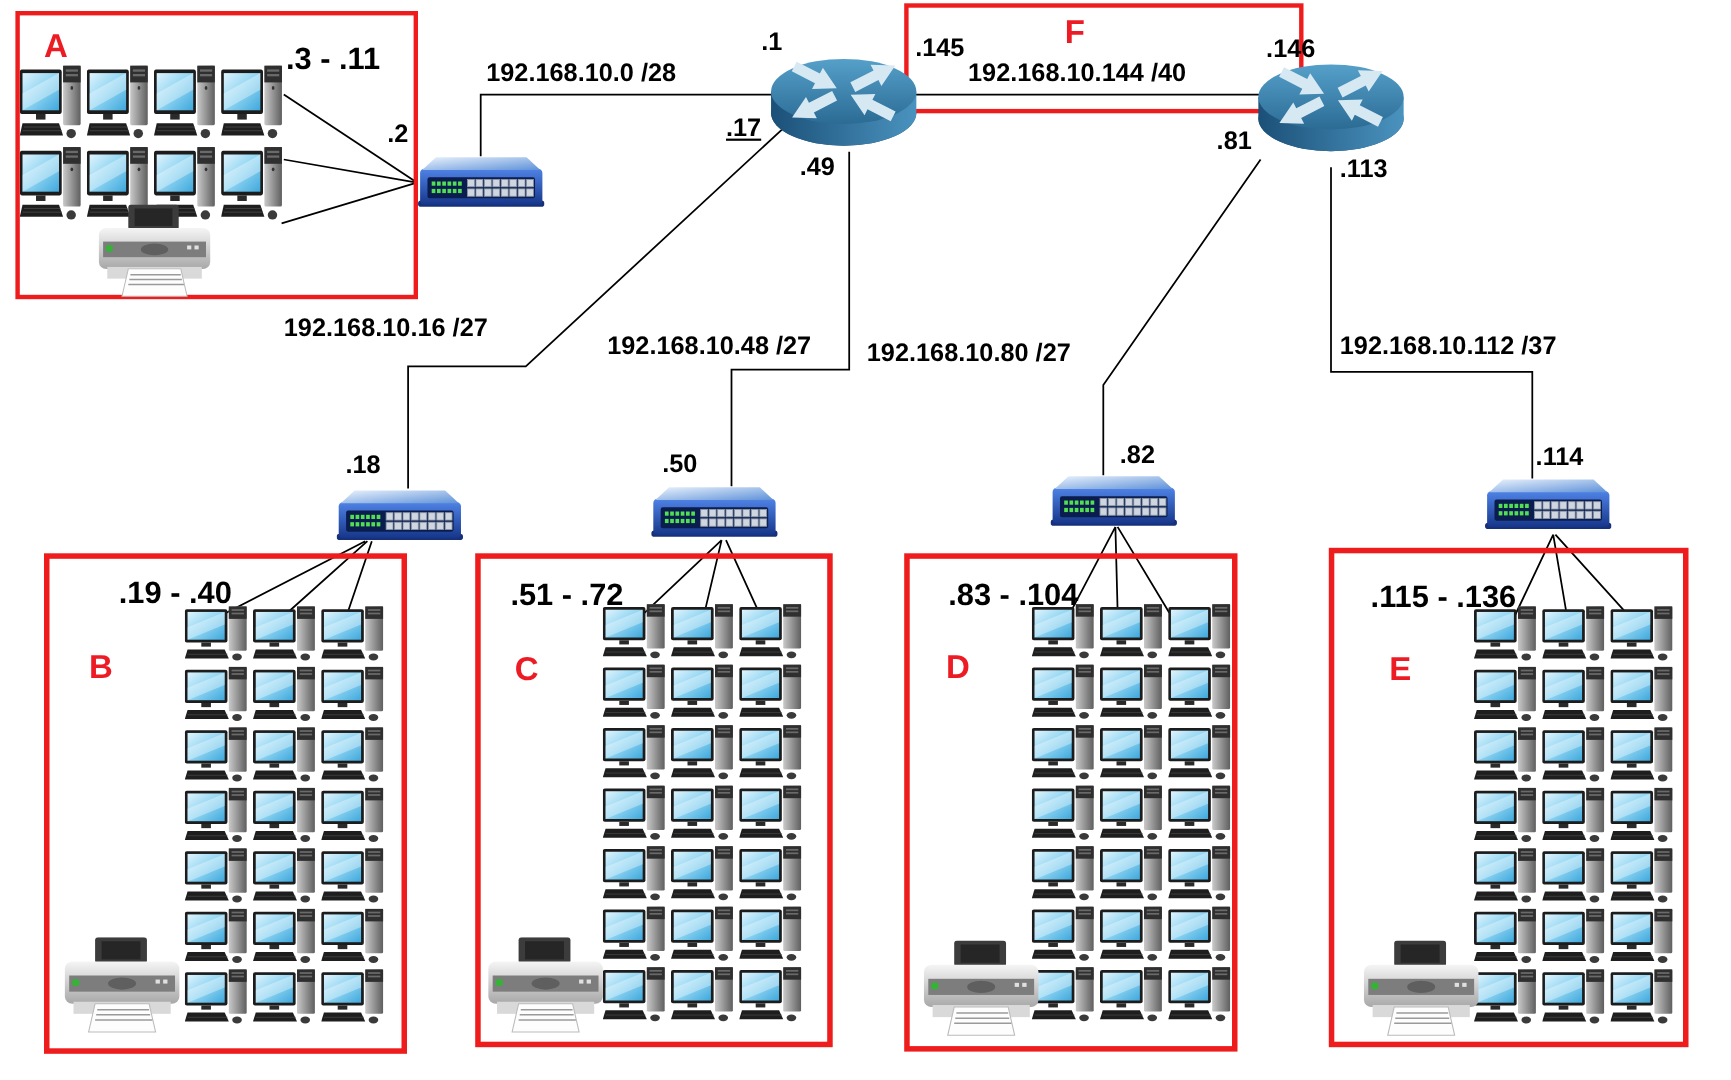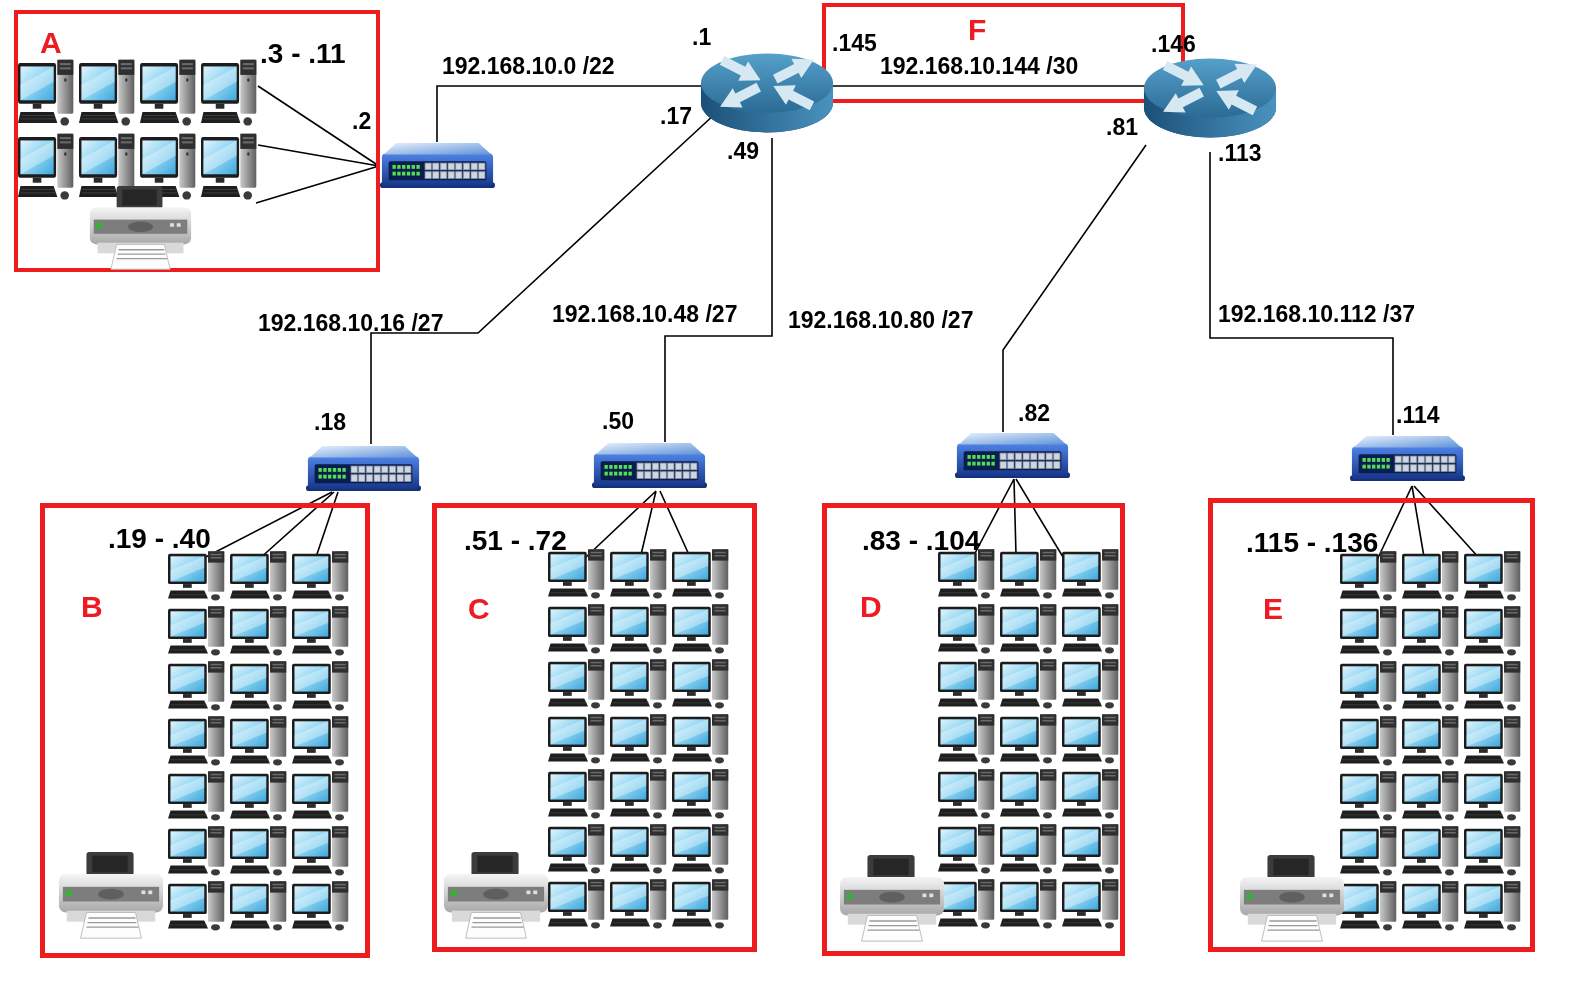--- a/index.html
+++ b/index.html
@@ -38,27 +38,27 @@
   .printer-d{left:11px;top:347px;} .printer-e{left:25px;top:352px;}
   
   .dev{position:absolute;line-height:0;}
   .switch svg{width:115px;height:52px;}
   .router svg{width:138px;height:92px;}
   .sw-a{left:380px;top:139px;} .sw-b{left:306px;top:442px;} .sw-c{left:592px;top:439px;}
   .sw-d{left:955px;top:429px;} .sw-e{left:1350px;top:432px;}
   .r-1{left:698px;top:45px;} .r-2{left:1141px;top:50px;}
   
   .iface,.net{position:absolute;font-weight:bold;font-size:23px;line-height:1;white-space:nowrap;}
-  .if-r1a{left:692px;top:26px;}   .if-r1b{left:660px;top:105px;} .if-r1c{left:727px;top:140px;}
+  .if-r1a{left:692px;top:26px;}   .if-r1b{left:660px;top:105px;text-decoration:underline;} .if-r1c{left:727px;top:140px;}
   .if-r1w{left:832px;top:32px;}   .if-r2w{left:1112px;top:33px;margin-left:39px;}
   .if-r2d{left:1106px;top:116px;} .if-r2e{left:1218px;top:142px;}
   .if-swa{left:352px;top:110px;}  .if-swb{left:314px;top:411px;} .if-swc{left:602px;top:410px;}
   .if-swd{left:1006px;top:402px;margin-left:12px;} .if-swe{left:1396px;top:404px;}
   .net-a{left:442px;top:55px;}    .net-f{left:880px;top:55px;}
-  .net-b{left:258px;top:312px;text-align:right;}   .net-c{left:552px;top:303px;}
+  .net-b{left:258px;top:286px;text-align:right;}   .net-c{left:552px;top:303px;}
   .net-d{left:788px;top:309px;}   .net-e{left:1218px;top:303px;}
   
   .wires{position:absolute;left:0;top:0;width:1574px;height:982px;pointer-events:none;}
   .wires path{stroke:#000;stroke-width:1.6;fill:none;}
 </style>
 </head>
 <body>
 
 <div class="stage">
 
@@ -1864,20 +1864,20 @@
   <span class="iface if-r1w">.145</span>
   <span class="iface if-r2w">.146</span>
   <span class="iface if-r2d">.81</span>
   <span class="iface if-r2e">.113</span>
   <span class="iface if-swa">.2</span>
   <span class="iface if-swb">.18</span>
   <span class="iface if-swc">.50</span>
   <span class="iface if-swd">.82</span>
   <span class="iface if-swe">.114</span>
 
-  <span class="net net-a">192.168.10.0 /22</span>
-  <span class="net net-f">192.168.10.144 /30</span>
+  <span class="net net-a">192.168.10.0 /28</span>
+  <span class="net net-f">192.168.10.144 /40</span>
   <span class="net net-b">192.168.10.16 /27</span>
   <span class="net net-c">192.168.10.48 /27</span>
   <span class="net net-d">192.168.10.80 /27</span>
   <span class="net net-e">192.168.10.112 /37</span>
 
 </div>
 
 </body></html>

